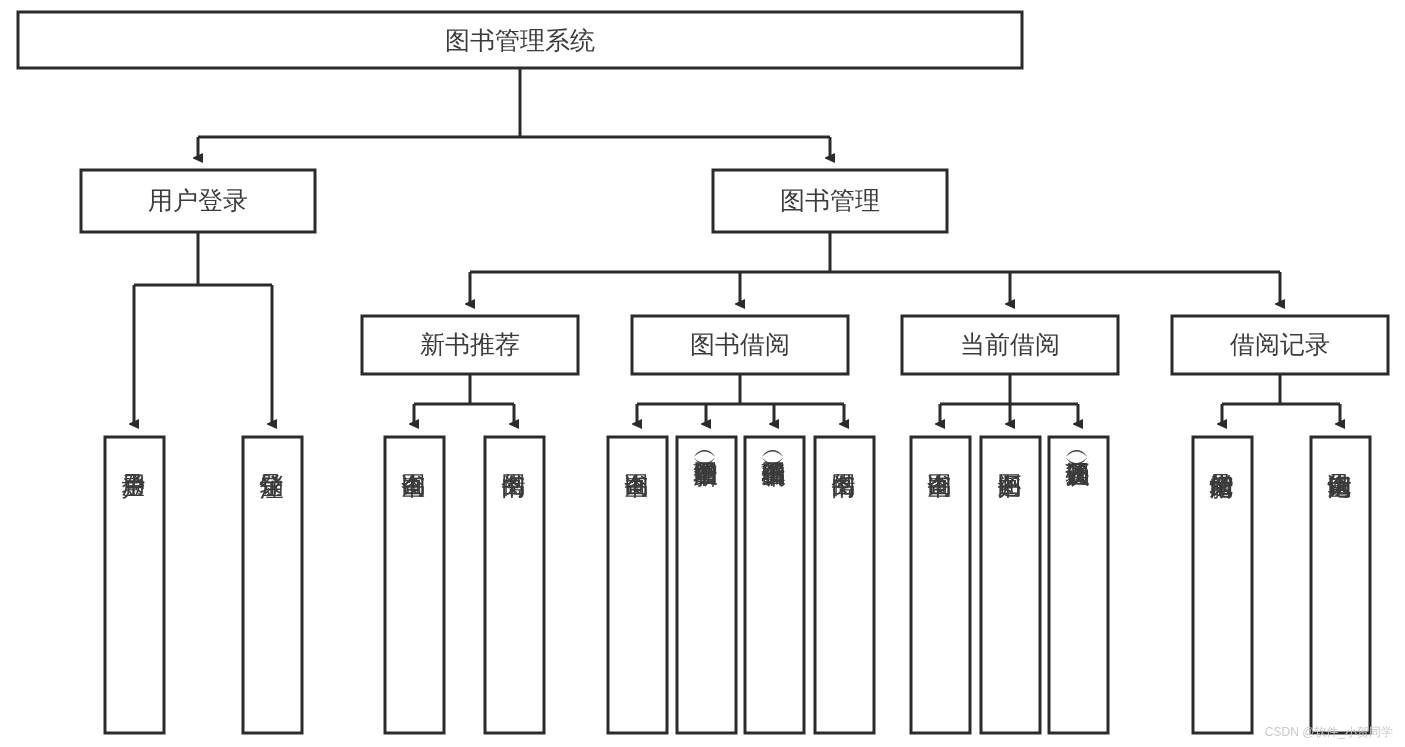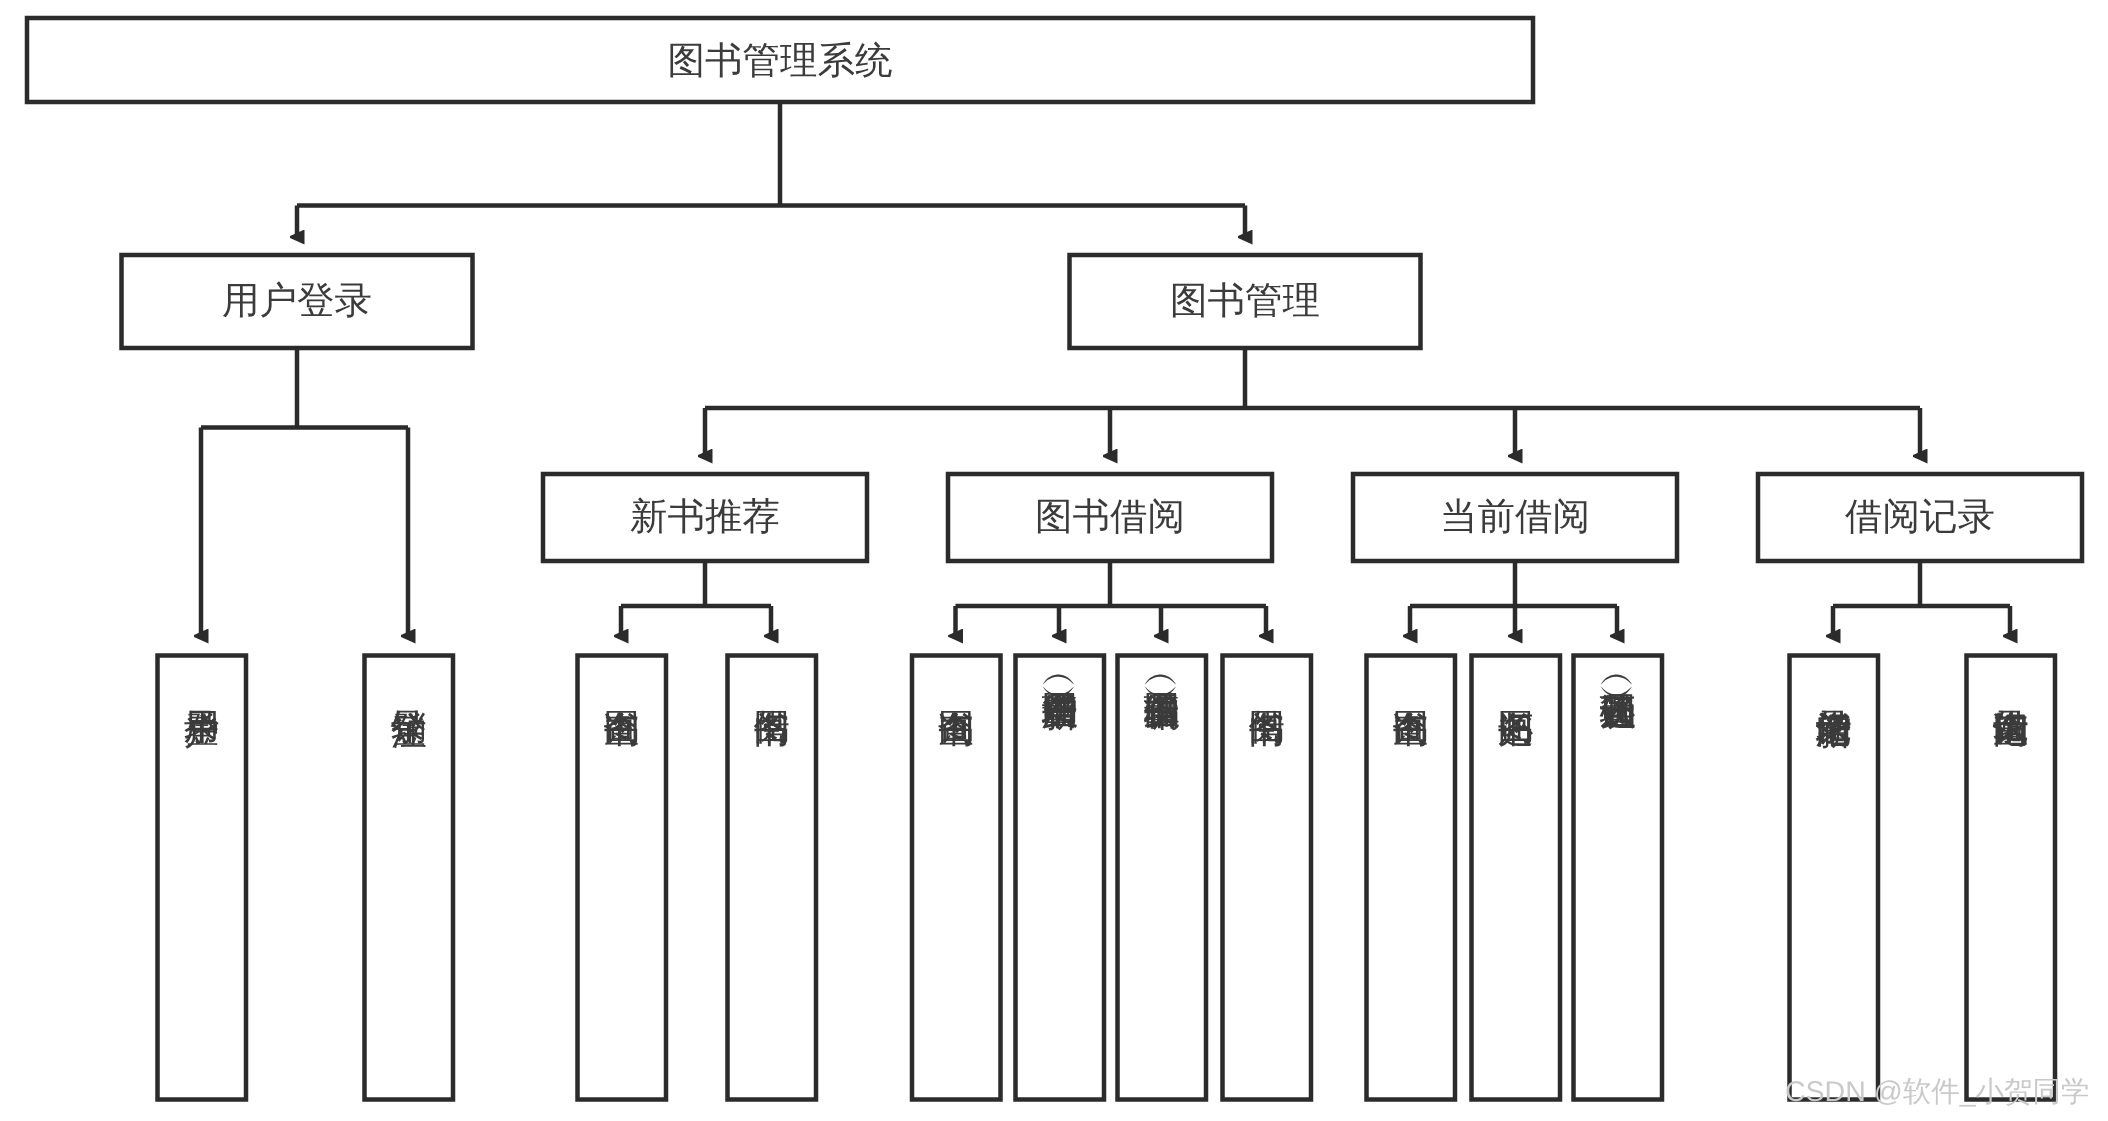--- a/index.html
+++ b/index.html
@@ -34,21 +34,21 @@
   .edge{
     stroke:#2b2b2b;
     stroke-width:3;
     fill:none;
   }
   .watermark{
     position:absolute;
     right:12px;
     bottom:6px;
     color:#c9c9c9;
-    font-size:19px;
+    font-size:12px;
     font-family:"Liberation Sans","DejaVu Sans",sans-serif;
     white-space:nowrap;
     user-select:none;
   }
 </style>
 </head>
 <body>
 
 <div id="stage">
 

